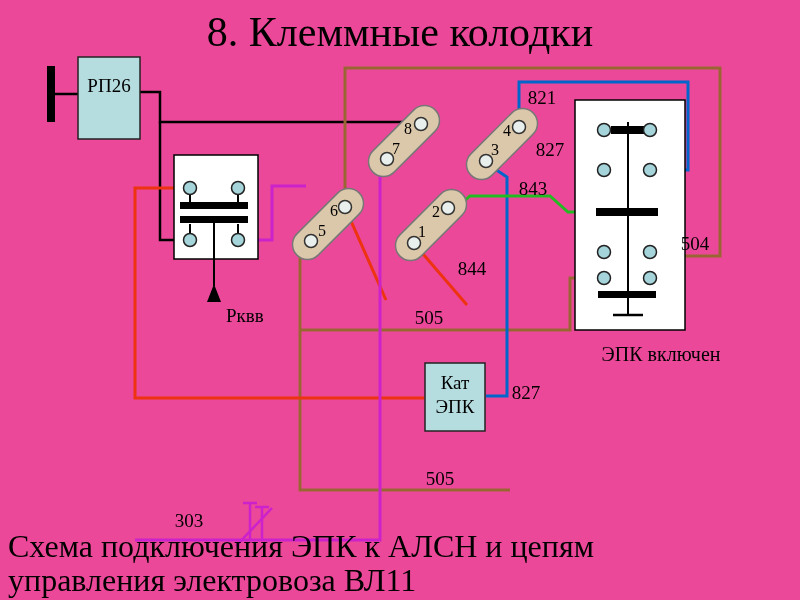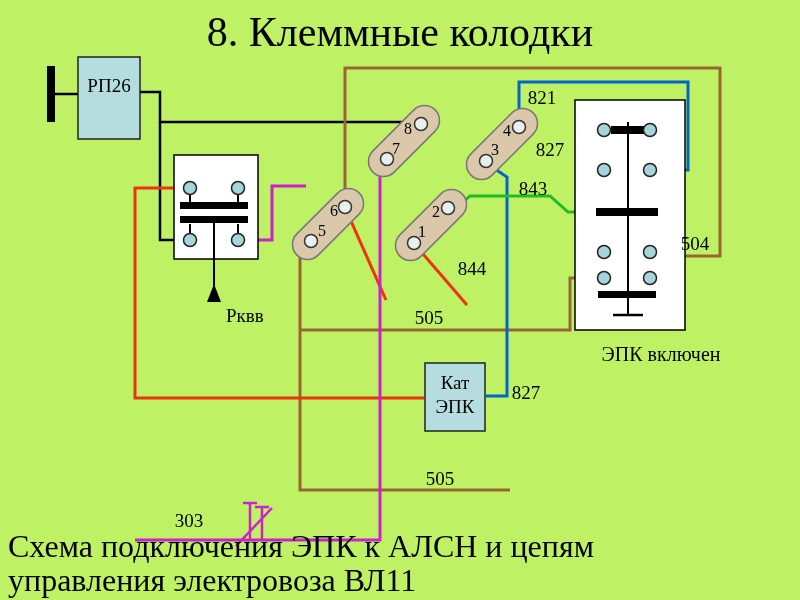--- a/index.html
+++ b/index.html
@@ -1,19 +1,19 @@
 <!DOCTYPE html>
 <html><head>
 <meta charset="utf-8">
 <style>
   html, body { margin: 0; padding: 0; background: #ffffff; }
   #slide {
     position: relative;
     width: 800px; height: 600px;
-    background: #bef264;
+    background: #ec4899;
     overflow: hidden;
     font-family: "Liberation Serif", serif;
   }
   svg text { font-family: "Liberation Serif", serif; fill: #000; }
 </style>
 </head>
 <body>
 
 <div id="slide">
 <svg width="800" height="600" viewBox="0 0 800 600">

